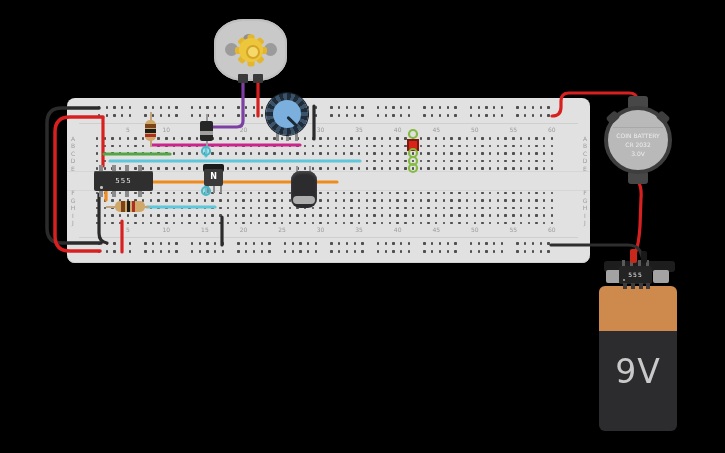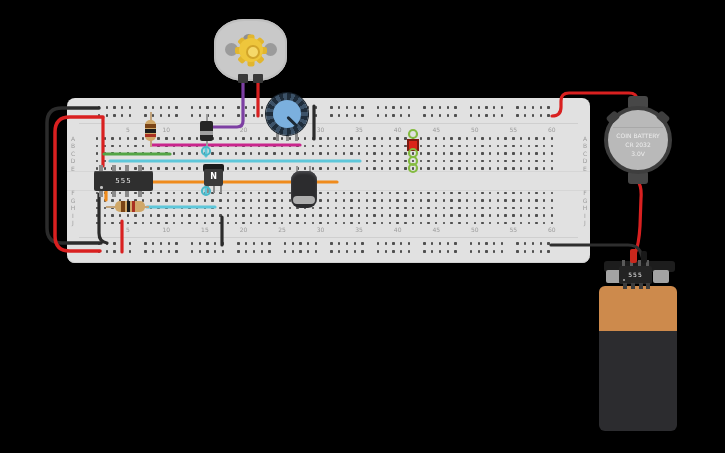--- a/index.html
+++ b/index.html
@@ -1095,20 +1095,21 @@
     <div class="bi-pin-b" style="left:4px"></div>
     <div class="bi-pin-b" style="left:12px"></div>
     <div class="bi-pin-b" style="left:20px"></div>
     <div class="bi-pin-b" style="left:27px"></div>
   </div>
   <div id="bat-term-red"></div>
   <div id="bat-term-blk"></div>
   <div id="bat-body">
     <div class="bb-top" style="background: rgb(205, 138, 76);"></div>
     <div class="bb-main" style="background: rgb(44, 44, 47);"></div>
+    <div class="bb-label">9V</div>
   </div>
 
   <svg id="ring-layer" class="layer" width="725" height="453">
       <circle cx="206" cy="151" r="4" fill="none" stroke="#49b8c8" stroke-width="2.2"></circle>
       <circle cx="206" cy="191" r="4" fill="none" stroke="#49b8c8" stroke-width="2.2"></circle>
       <circle cx="413" cy="134" r="4" fill="none" stroke="#84bb40" stroke-width="2.2"></circle>
       <circle cx="413" cy="153" r="4" fill="none" stroke="#84bb40" stroke-width="2.2"></circle>
       <circle cx="413" cy="161" r="4" fill="none" stroke="#84bb40" stroke-width="2.2"></circle>
       <circle cx="413" cy="168" r="4" fill="none" stroke="#84bb40" stroke-width="2.2"></circle>
     </svg>

